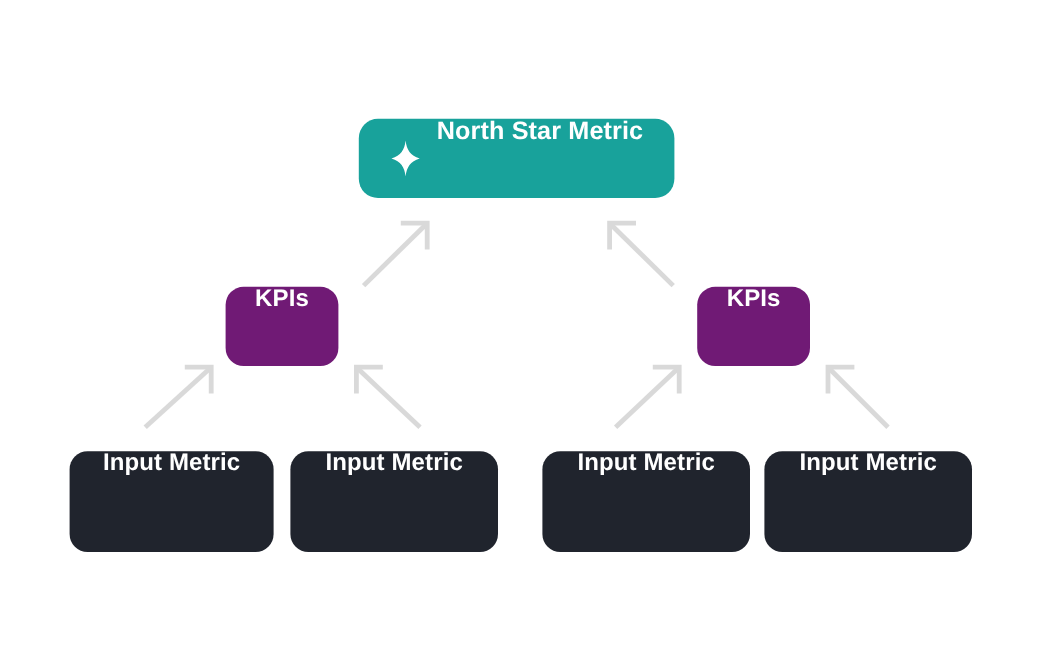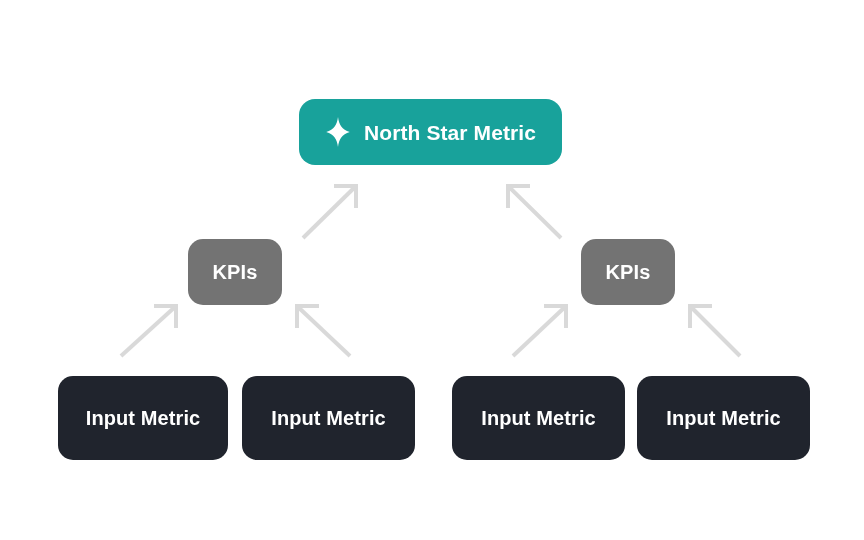--- a/index.html
+++ b/index.html
@@ -19,21 +19,20 @@
     position: absolute;
     left: 0;
     top: 0;
     width: 864px;
     height: 540px;
     pointer-events: none;
   }
   .node {
     position: absolute;
     display: flex;
-    align-items: center;
     justify-content: center;
     gap: 13px;
     color: #ffffff;
     font-weight: 700;
     letter-spacing: 0.1px;
     box-sizing: border-box;
   }
   .node .label {
     line-height: 1;
     white-space: nowrap;
@@ -44,21 +43,21 @@
     width: 263px;
     height: 66px;
     background: #18A29B;
     border-radius: 16px;
     font-size: 21px;
   }
   .node-kpi {
     top: 239px;
     width: 94px;
     height: 66px;
-    background: #737373;
+    background: #701a75;
     border-radius: 15px;
     font-size: 20px;
   }
   .node-kpi-left  { left: 188px; }
   .node-kpi-right { left: 581px; }
   .node-input {
     top: 376px;
     height: 84px;
     background: #20242D;
     border-radius: 15px;

